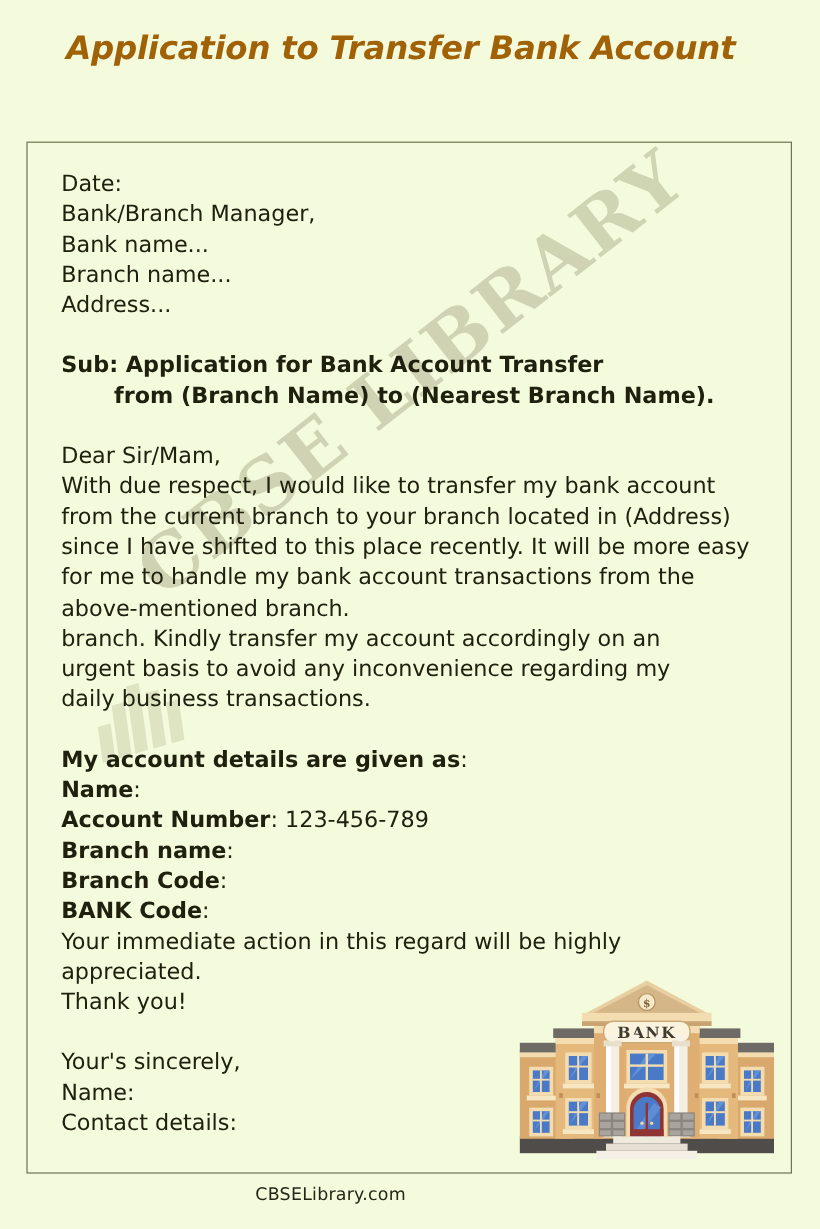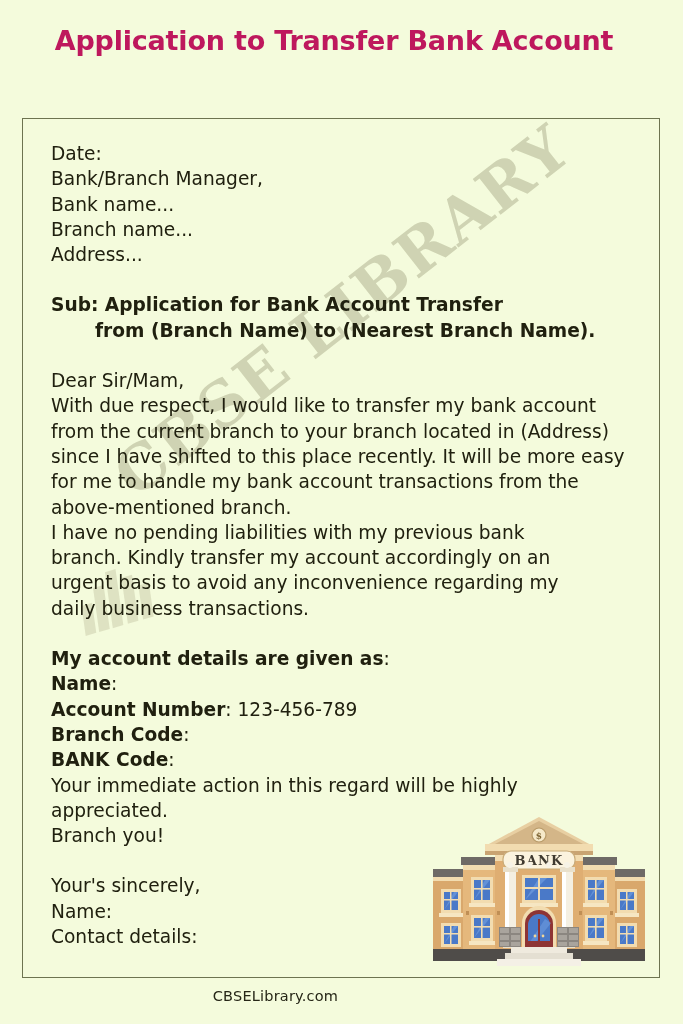--- a/index.html
+++ b/index.html
@@ -17,23 +17,24 @@
   }
 
   
   .page-title {
     text-align: center;
     font-family: "DejaVu Sans", sans-serif;
     font-weight: bold;
     font-size: 27px;
     line-height: 34px;
     letter-spacing: -0.2px;
-    color: #be185d;
+    color: #a16207;
     padding: 24px 28px 0 13px;
     box-sizing: border-box;
+    font-style: italic;
   }
   .page-title .t-line { display: block; white-space: nowrap; }
 
   
   .letter-box {
     position: absolute;
     left: 22px;
     top: 118px;
     width: 638px;
     height: 860px;
@@ -175,45 +176,45 @@
 
     <div class="para">
       <span class="ln">With due respect, I would like to transfer my bank account</span>
       <span class="ln">from the current branch to your branch located in (Address)</span>
       <span class="ln">since I have shifted to this place recently. It will be more easy</span>
       <span class="ln">for me to handle my bank account transactions from the</span>
       <span class="ln">above-mentioned branch.</span>
     </div>
 
     <div class="para">
-      <span class="ln">I have no pending liabilities with my previous bank</span>
       <span class="ln">branch. Kindly transfer my account accordingly on an</span>
       <span class="ln">urgent basis to avoid any inconvenience regarding my</span>
       <span class="ln">daily business transactions.</span>
     </div>
 
     <span class="spacer"></span>
 
     <div class="para">
       <span class="ln"><span class="b">My account details are given as</span><span>:</span></span>
 
       <span class="ln kv"><span class="k">Name</span><span>:</span><span></span></span>
 
       <span class="ln kv"><span class="k">Account Number</span><span>: </span><span>123-456-789</span></span>
 
+      <span class="ln kv"><span class="k">Branch name</span><span>:</span><span></span></span>
 
       <span class="ln kv"><span class="k">Branch Code</span><span>:</span><span></span></span>
 
       <span class="ln kv"><span class="k">BANK Code</span><span>:</span><span></span></span>
     </div>
 
     <div class="para">
       <span class="ln">Your immediate action in this regard will be highly</span>
       <span class="ln">appreciated.</span>
-      <span class="ln">Branch you!</span>
+      <span class="ln">Thank you!</span>
     </div>
 
     <span class="spacer"></span>
 
     <div class="para">
       <span class="ln">Your's sincerely,</span>
       <span class="ln">Name:</span>
       <span class="ln">Contact details:</span>
     </div>
 

